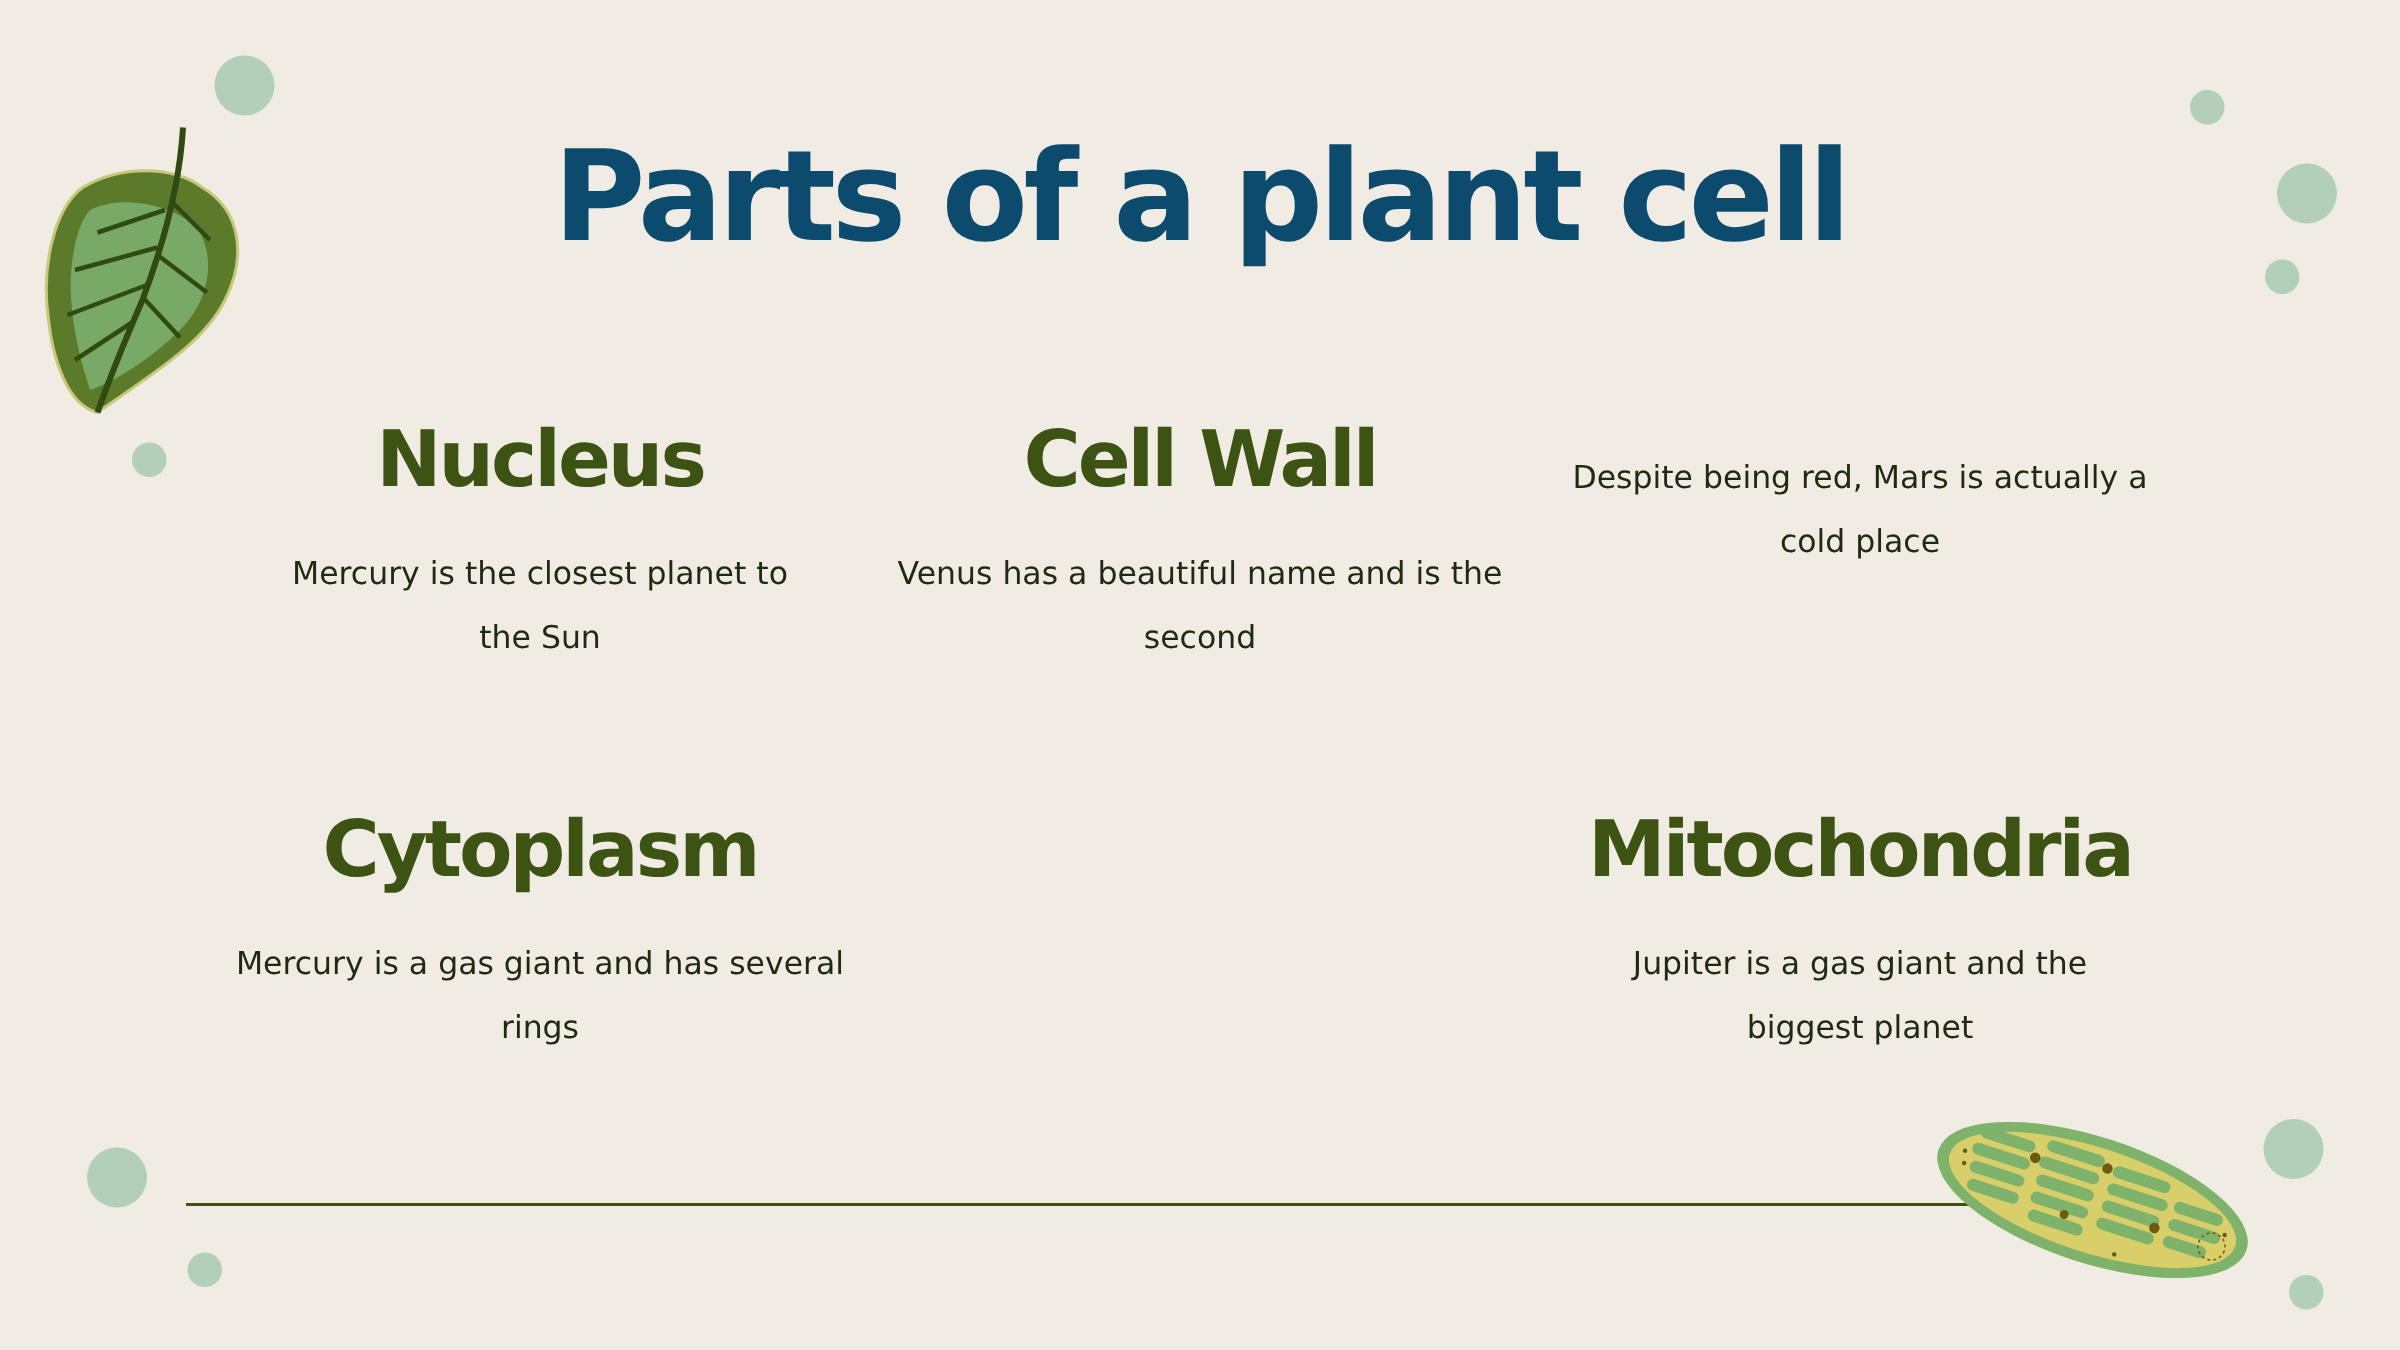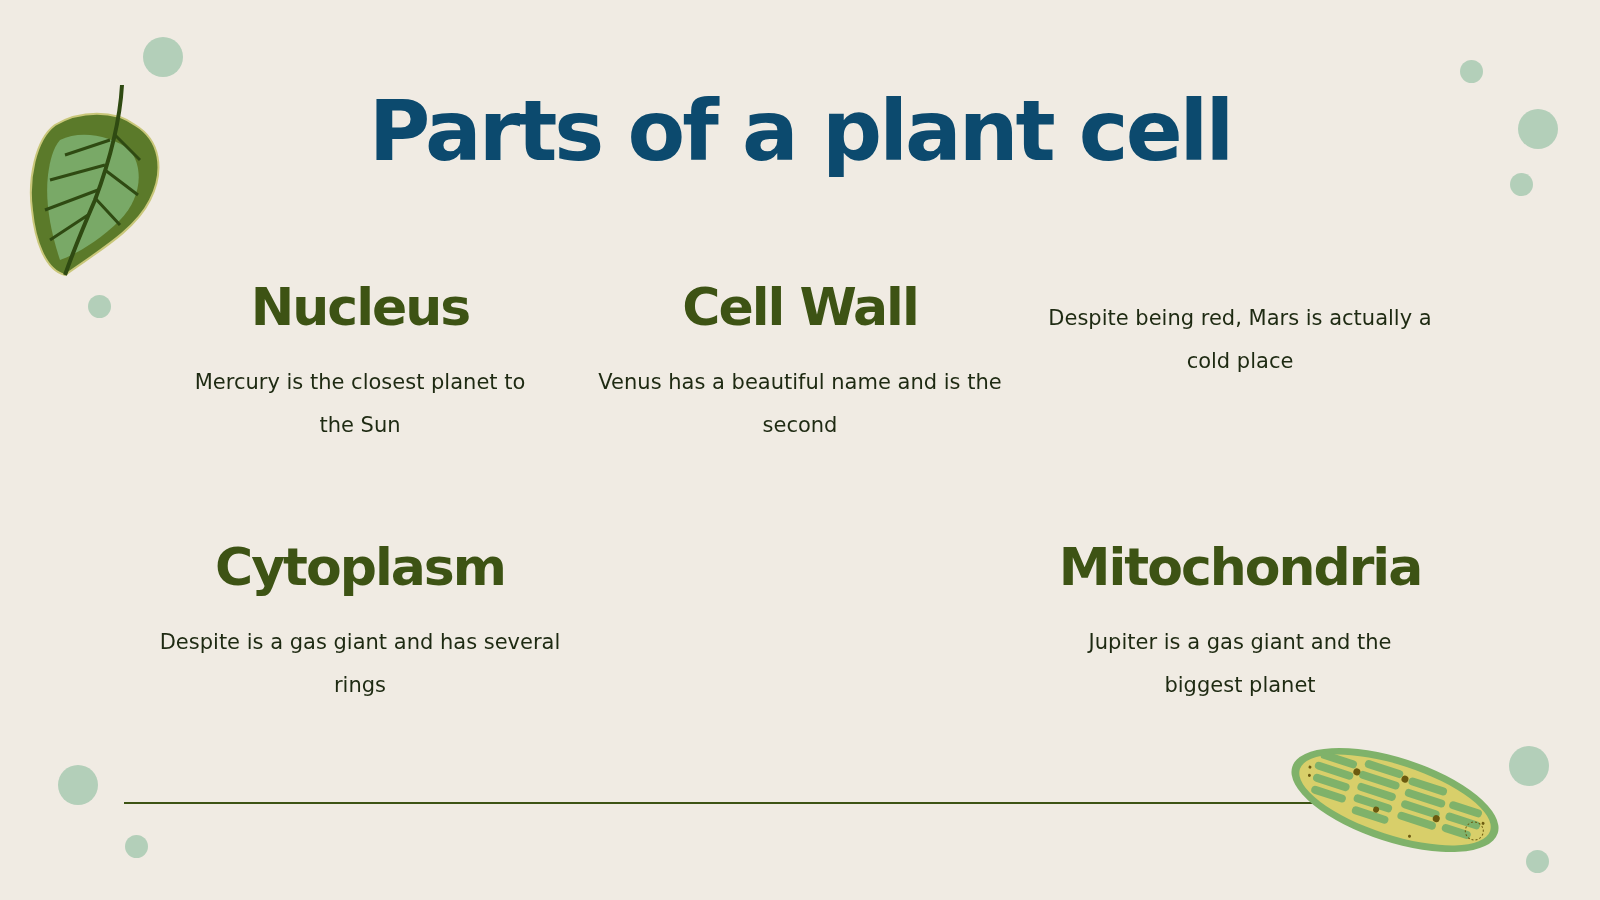--- a/index.html
+++ b/index.html
@@ -74,21 +74,21 @@
 </div>
 <div class="item" style="left:580px;top:275px;">
   <h2>Cell Wall</h2>
   <p style="padding:0 5px;">Venus has a beautiful name and is the second</p>
 </div>
 <div class="item" style="left:1020px;top:275px;">
   <p style="padding:0 20px;">Despite being red, Mars is actually a cold place</p>
 </div>
 <div class="item" style="left:140px;top:535px;">
   <h2>Cytoplasm</h2>
-  <p style="padding:0 0px;">Despite is a gas giant and has several rings</p>
+  <p style="padding:0 0px;">Mercury is a gas giant and has several rings</p>
 </div>
 <div class="item" style="left:580px;top:535px;">
 </div>
 <div class="item" style="left:1020px;top:535px;">
   <h2>Mitochondria</h2>
   <p style="padding:0 40px;">Jupiter is a gas giant and the biggest planet</p>
 </div>
 
 <div class="rule"></div>
 

